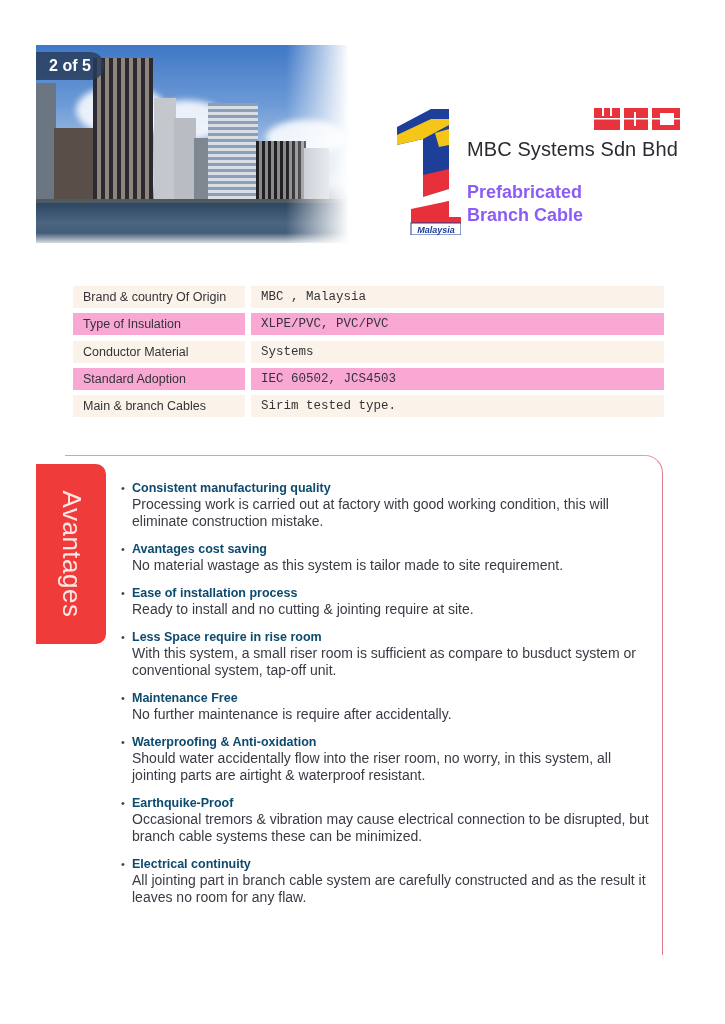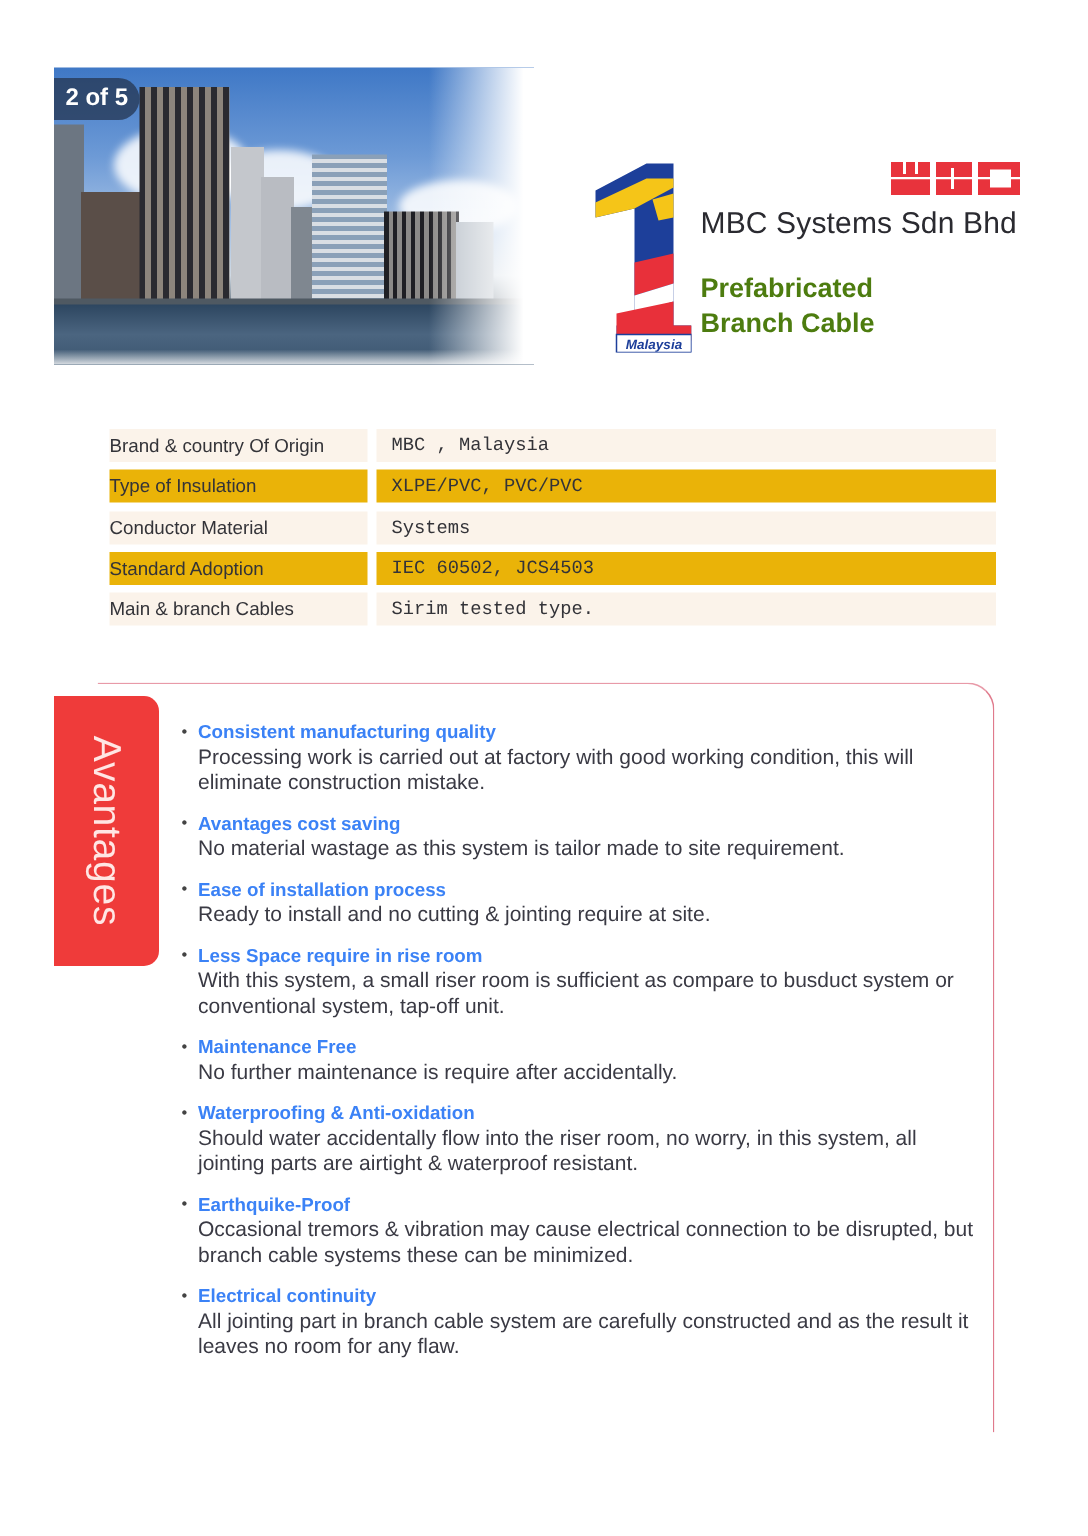--- a/index.html
+++ b/index.html
@@ -22,52 +22,52 @@
     }
     .cloud { position: absolute; background: rgba(255,255,255,0.85); border-radius: 50%; filter: blur(3px); }
     .bldg { position: absolute; bottom: 40px; }
     .water {
       position: absolute; left: 0; bottom: 0; width: 100%; height: 40px;
       background: linear-gradient(180deg, #2d4660 0%, #4b6580 50%, #3b556f 100%);
     }
     .pier { position: absolute; left: 0; bottom: 38px; width: 100%; height: 6px; background: #4f5962; }
 
     .page-badge {
-      position: absolute; left: 36px; top: 52px; width: 57px; height: 28px;
+      position: absolute; left: 36px; top: 52px; width: 68px; height: 28px;
       background: rgba(40, 60, 90, 0.82);
       border-radius: 0 14px 14px 0;
       color: #ffffff; font-weight: bold; font-size: 16px;
       line-height: 28px; padding-left: 0px; text-align: center;
     }
 
     
     .one-logo { position: absolute; left: 393px; top: 105px; width: 68px; height: 130px; }
 
     .mbc-logo { position: absolute; left: 594px; top: 108px; width: 86px; height: 22px; }
     .company-name {
       position: absolute; left: 467px; top: 138px;
       font-size: 20px; color: #2a2a30; letter-spacing: 0.1px;
     }
     .product-title {
       position: absolute; left: 467px; top: 181px;
-      font-size: 18px; font-weight: bold; color: #4d7c0f; line-height: 23px;
+      font-size: 18px; font-weight: bold; color: #8b5cf6; line-height: 23px;
     }
 
     
     .spec-table {
       position: absolute; left: 73px; top: 286px; width: 591px;
     }
     .spec-row { display: flex; height: 22px; margin-bottom: 5.3px; }
     .spec-row .k, .spec-row .v {
       height: 22px; line-height: 22px; font-size: 12.5px; color: #333338;
     }
-    .spec-row .k { width: 172px; margin-right: 6px; }
+    .spec-row .k { width: 172px; padding-left: 10px; margin-right: 6px; }
     .spec-row .v { flex: 1; padding-left: 10px; font-family: Liberation Mono, monospace; }
     .spec-row.light .k, .spec-row.light .v { background: #fbf3ea; }
-    .spec-row.dark .k, .spec-row.dark .v { background: #eab308; }
+    .spec-row.dark .k, .spec-row.dark .v { background: #f9a8d4; }
 
     
     .frame {
       position: absolute; left: 65px; top: 455px; width: 598px; height: 500px;
       border-top: 1.5px solid #e89aa8;
       border-right: 1.5px solid #e07a8c;
       border-top-right-radius: 18px;
     }
     .side-tab {
       position: absolute; left: 36px; top: 464px; width: 70px; height: 180px;
@@ -76,21 +76,21 @@
     }
     .side-tab .label {
       position: absolute; left: 50%; top: 50%;
       transform: translate(-50%, -50%) rotate(90deg);
       color: #ffe6e4; font-size: 26px; white-space: nowrap; letter-spacing: 0.5px;
     }
 
     .adv-list { position: absolute; left: 120px; top: 480px; width: 535px; }
     .adv-item { margin-bottom: 11.8px; }
     .adv-item .title {
-      font-size: 12.5px; font-weight: bold; color: #3b82f6; line-height: 16px;
+      font-size: 12.5px; font-weight: bold; color: #0c4a6e; line-height: 16px;
       position: relative; padding-left: 12px;
     }
     .adv-item .title::before {
       content: "\2022"; position: absolute; left: 1px; top: 0; font-weight: normal; color: #444;
       font-size: 11px;
     }
     .adv-item .desc {
       font-size: 14px; color: #3a3a44; line-height: 16.5px; padding-left: 12px;
     }
   </style>

